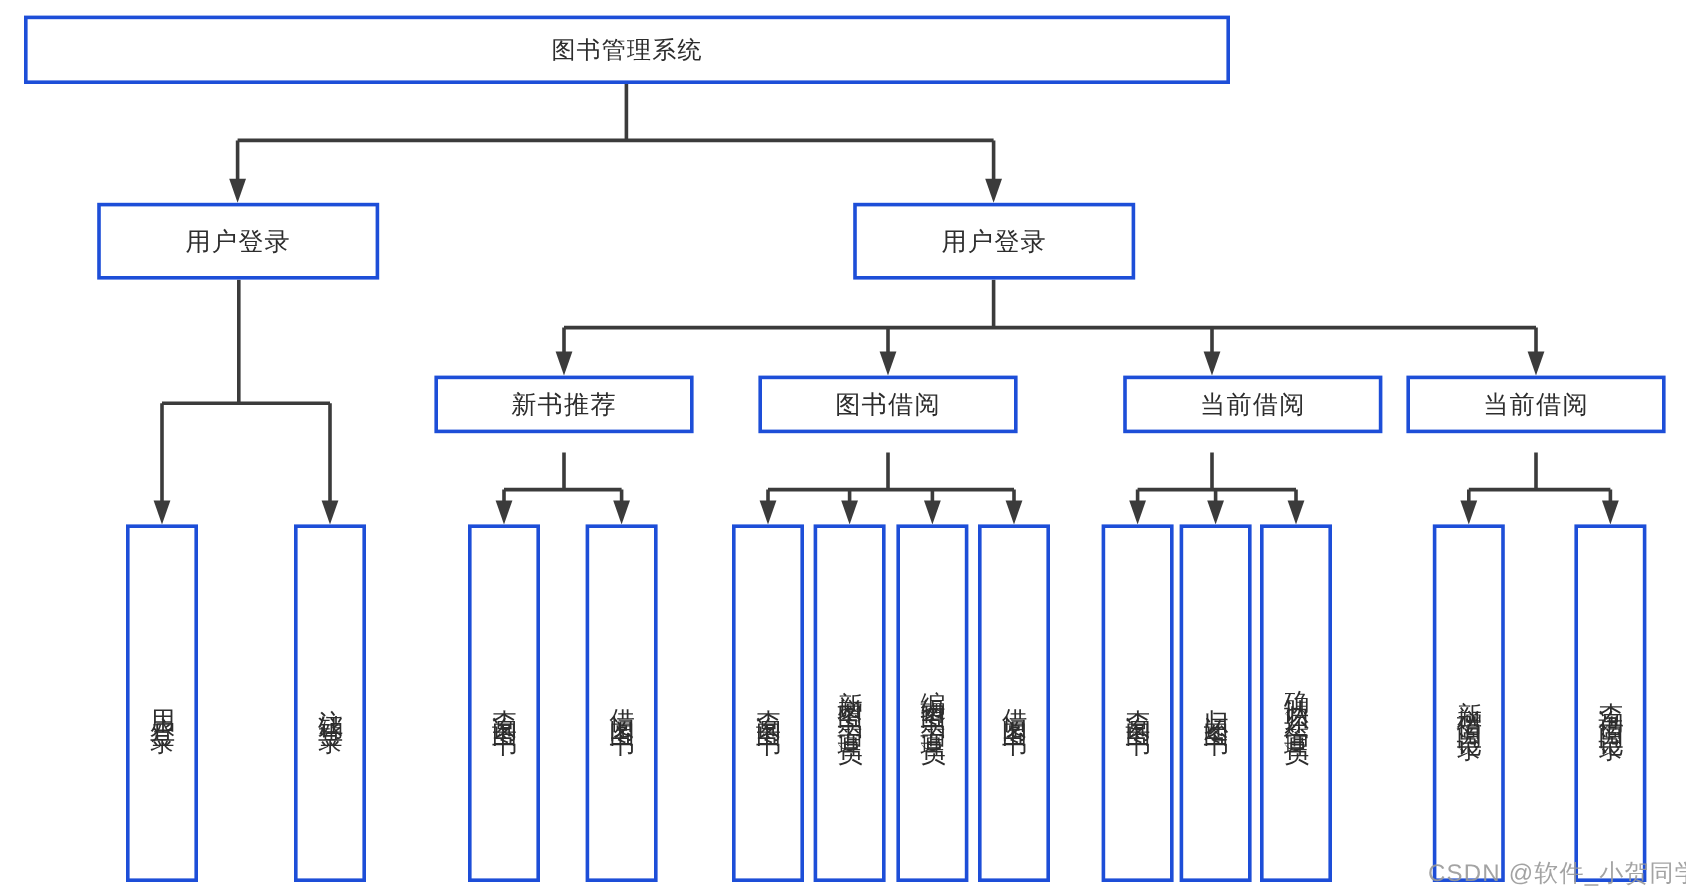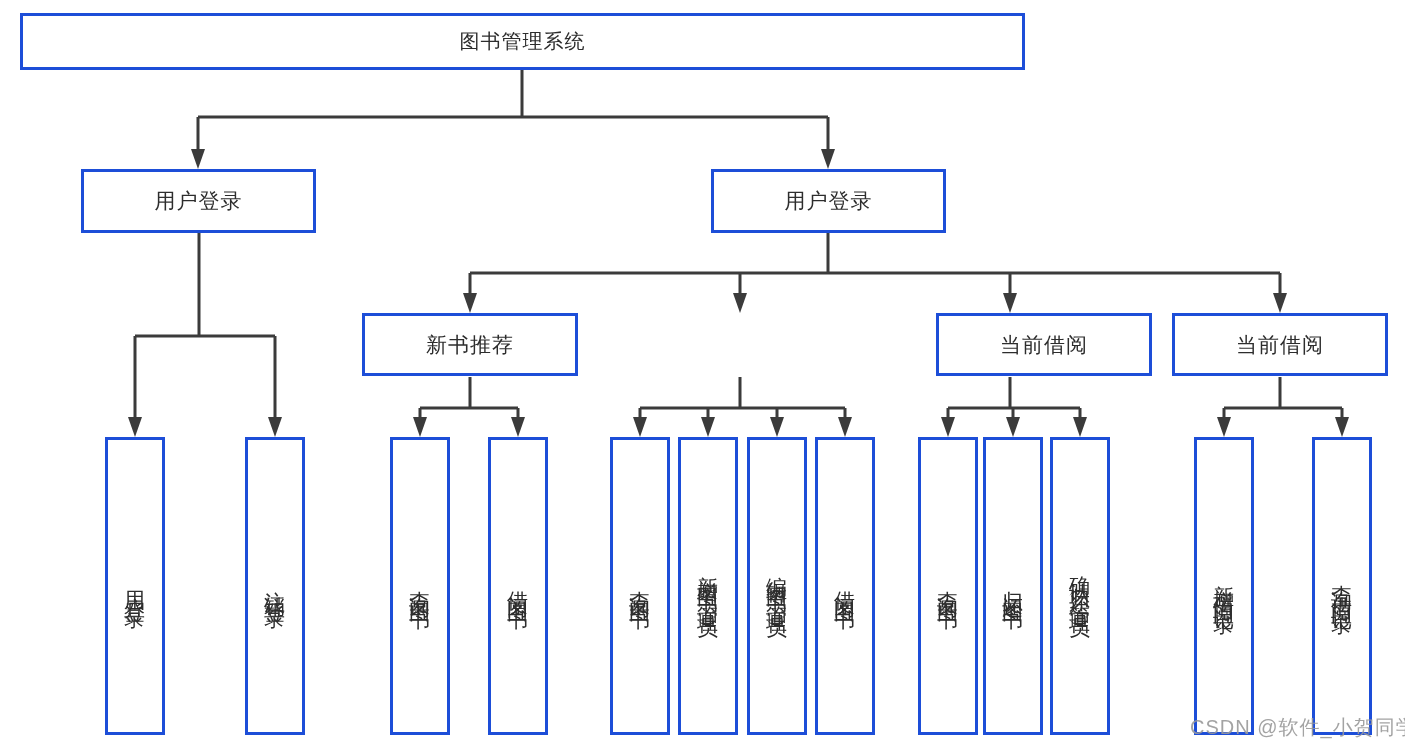--- a/index.html
+++ b/index.html
@@ -43,21 +43,21 @@
     letter-spacing: 1px;
   }
   .l2-box {
     top: 169px;
     width: 235px; height: 64px;
     font-size: 21px;
     letter-spacing: 1px;
   }
   .l3-box {
     top: 313px;
-    width: 216px; height: 63px;
+    width: 216px; height: 48px;
     font-size: 21px;
     letter-spacing: 1px;
   }
   .leaf {
     top: 437px;
     width: 60px; height: 298px;
   }
   .vtext {
     writing-mode: vertical-rl;
     text-orientation: mixed;
@@ -131,20 +131,21 @@
       <polygon points="1335,417 1349,417 1342,437"></polygon>
     </g>
   </svg>
 
   <div class="node root-box">图书管理系统</div>
 
   <div class="node l2-box" style="left:81px">用户登录</div>
   <div class="node l2-box" style="left:711px">用户登录</div>
 
   <div class="node l3-box" style="left:362px">新书推荐</div>
+  <div class="node l3-box" style="left:632px">图书借阅</div>
   <div class="node l3-box" style="left:936px">当前借阅</div>
   <div class="node l3-box" style="left:1172px">当前借阅</div>
 
   <div class="node leaf" style="left:105px">
     <span class="vtext">用户登录</span>
   </div>
   <div class="node leaf" style="left:245px">
     <span class="vtext">注销登录</span>
   </div>
 

